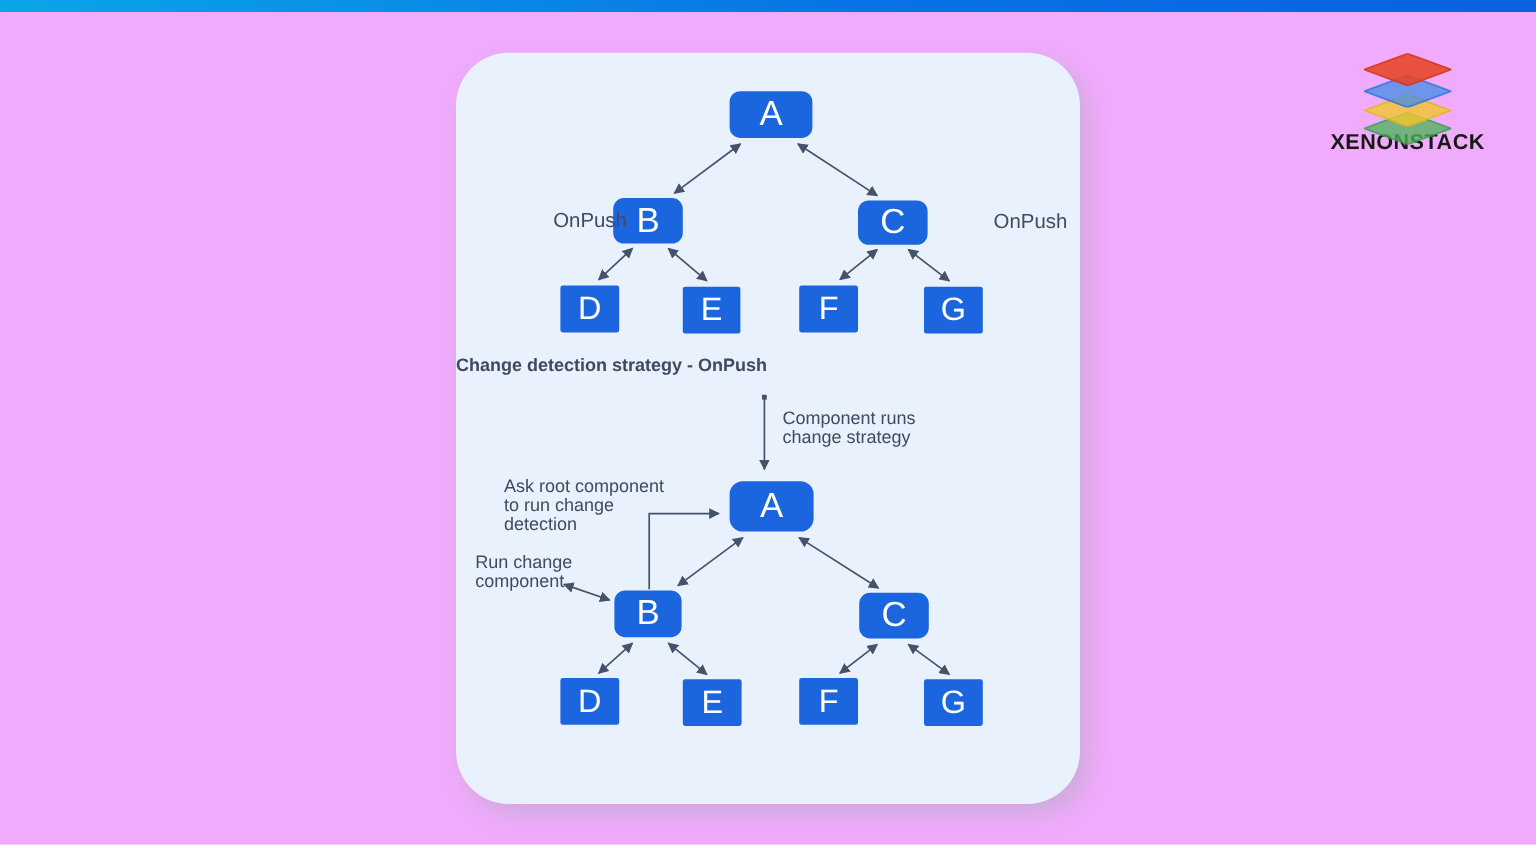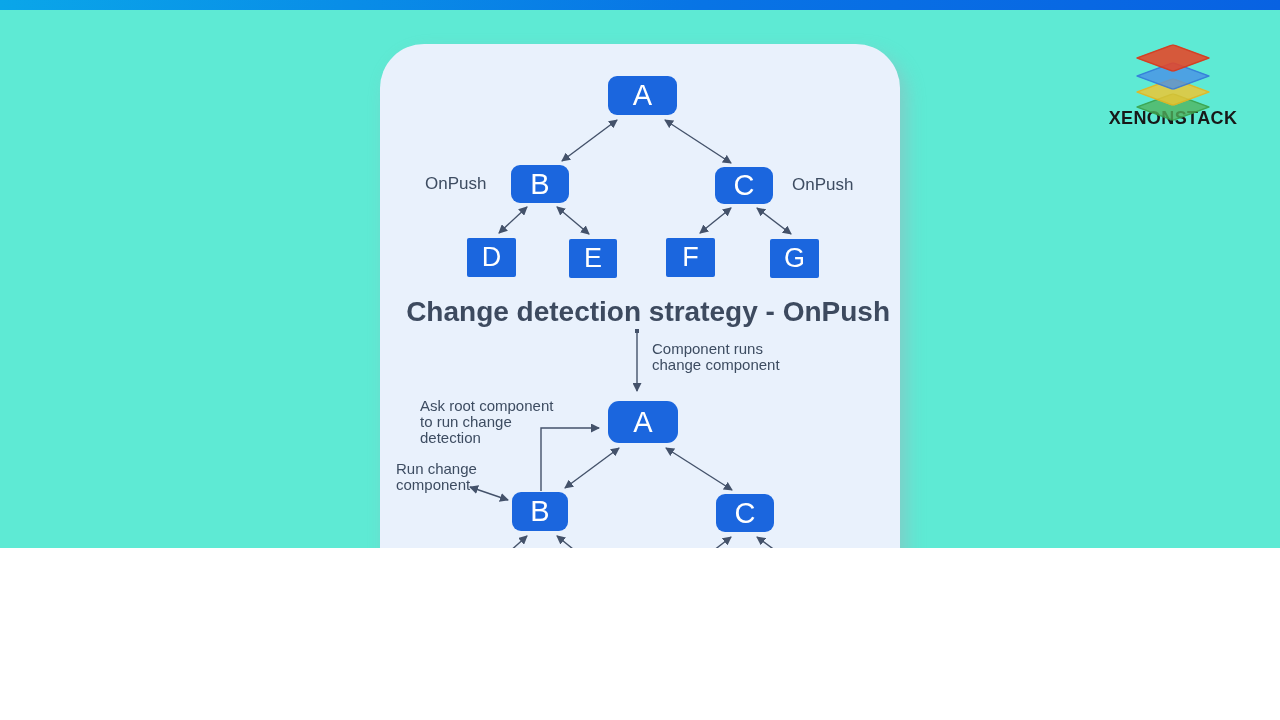--- a/index.html
+++ b/index.html
@@ -1,17 +1,17 @@
 <!DOCTYPE html>
 <html><head>
 <meta charset="utf-8">
 <style>
   html,body{margin:0;padding:0;background:#ffffff;}
   #stage{
-    position:relative;width:1280px;height:548px;overflow:hidden;background:#5eead4;
+    position:relative;width:1280px;height:704px;overflow:hidden;background:#f0abfc;
     font-family:"Liberation Sans","DejaVu Sans",sans-serif;
   }
   
   .bar-top{position:absolute;left:0;top:0;width:1280px;height:10px;
     background:linear-gradient(90deg,#0aa6e9 0%,#0874e5 55%,#0862e2 100%);}
   .bar-bottom{position:absolute;left:0;top:712px;width:1280px;height:8px;
     background:linear-gradient(90deg,#0a9ae8 0%,#0b66e0 100%);}
 
   
   .brand{position:absolute;left:1106px;top:14px;width:134px;height:120px;}
@@ -31,23 +31,23 @@
     box-shadow:7px 9px 18px rgba(168,170,185,0.45);}
 
   
   .node{position:absolute;display:flex;align-items:center;justify-content:center;
     background:#1b66de;color:#ffffff;font-weight:500;}
   .node.round{border-radius:9px;font-size:29px;}
   .node.square{border-radius:2px;font-size:27px;}
 
   
   .lbl{position:absolute;color:#3d4c61;}
-  .onpush{font-size:17px;font-weight:400;}
-  .diagram-title{left:380px;top:296px;width:510px;text-align:right;
-    font-size:28px;font-weight:600;color:#3d4a5f;}
+  .onpush{font-size:17px;font-weight:400;margin-left:36px;}
+  .diagram-title{left:380px;top:296px;width:510px;text-align:left;
+    font-size:15px;font-weight:600;color:#3d4a5f;}
   .note{font-size:15px;font-weight:500;line-height:16px;white-space:pre-line;}
 
   svg.arrows{position:absolute;left:0;top:0;width:1280px;height:720px;pointer-events:none;}
 </style>
 </head>
 <body>
 
 <div id="stage">
 
   <div class="bar-top"></div>
@@ -108,21 +108,21 @@
   <div class="node square" style="left:569px;top:239px;width:48px;height:39px;">E</div>
   <div class="node square" style="left:666px;top:238px;width:49px;height:39px;">F</div>
   <div class="node square" style="left:770px;top:239px;width:49px;height:39px;">G</div>
 
   <div class="lbl onpush" style="left:425px;top:174px;">OnPush</div>
   <div class="lbl onpush" style="left:792px;top:175px;">OnPush</div>
 
   <div class="lbl diagram-title">Change detection strategy - OnPush</div>
 
   <div class="lbl note" style="left:652px;top:341px;">Component runs
-change component</div>
+change strategy</div>
   <div class="lbl note" style="left:420px;top:398px;">Ask root component
 to run change
 detection</div>
   <div class="lbl note" style="left:396px;top:461px;">Run change
 component</div>
 
   <div class="node round" style="left:608px;top:401px;width:70px;height:42px;border-radius:11px;">A</div>
   <div class="node round" style="left:512px;top:492px;width:56px;height:39px;">B</div>
   <div class="node round" style="left:716px;top:494px;width:58px;height:38px;">C</div>
   <div class="node square" style="left:467px;top:565px;width:49px;height:39px;">D</div>

